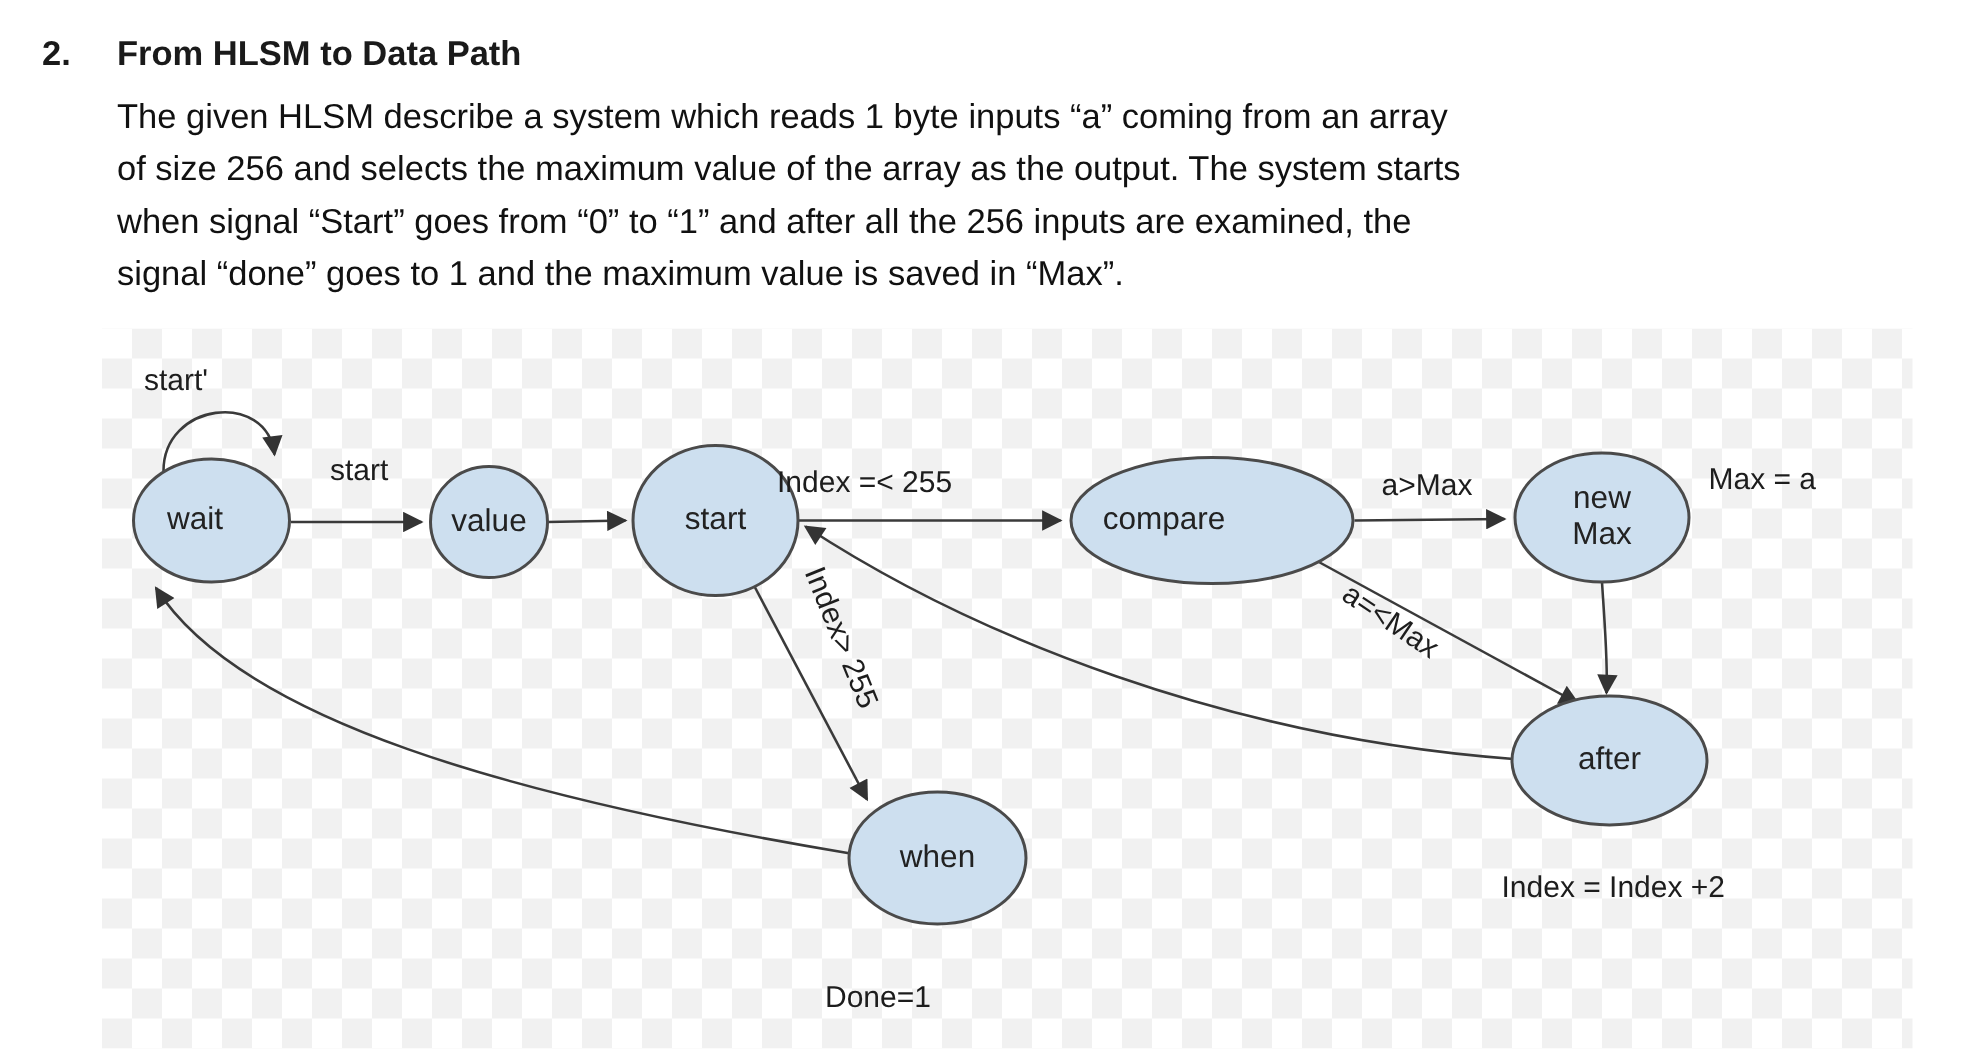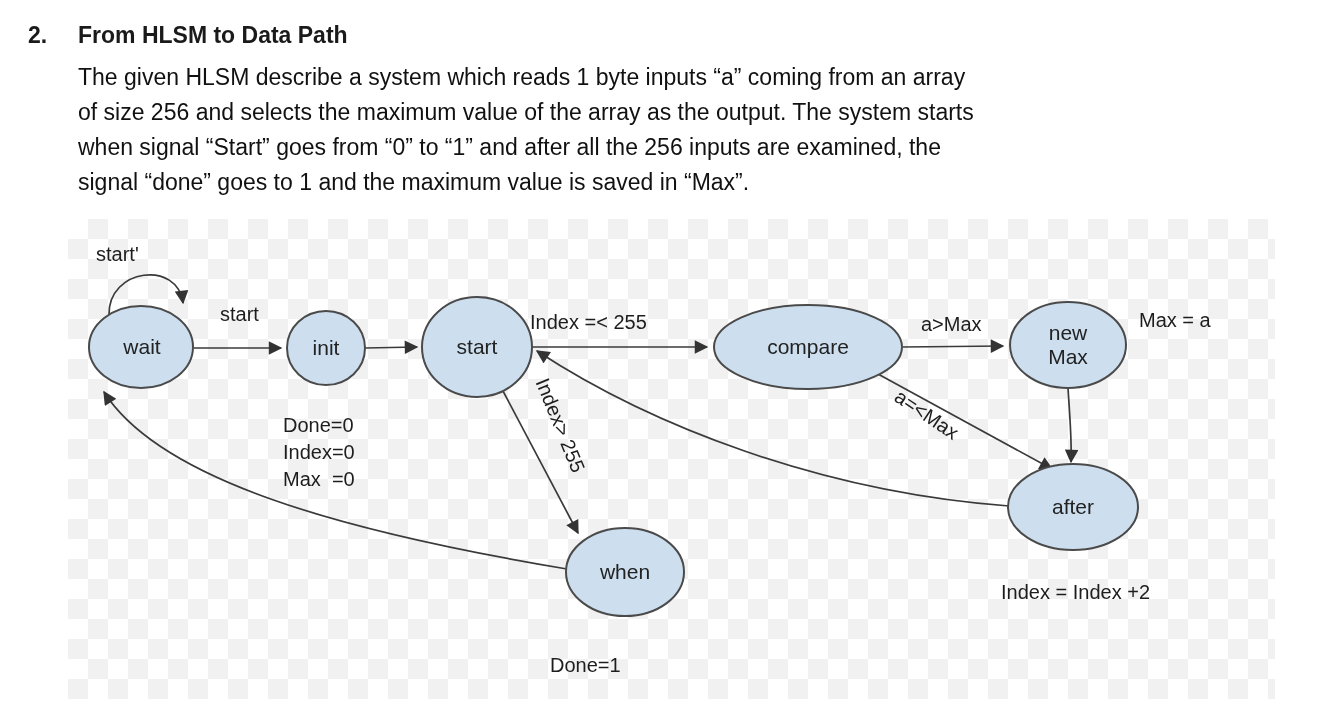--- a/index.html
+++ b/index.html
@@ -62,36 +62,33 @@
         <ellipse cx="141" cy="347" rx="52" ry="41"></ellipse>
         <ellipse cx="326" cy="348" rx="39" ry="37"></ellipse>
         <ellipse cx="477" cy="347" rx="55" ry="50"></ellipse>
         <ellipse cx="808" cy="347" rx="94" ry="42"></ellipse>
         <ellipse cx="1068" cy="345" rx="58" ry="43"></ellipse>
         <ellipse cx="1073" cy="507" rx="65" ry="43"></ellipse>
         <ellipse cx="625" cy="572" rx="59" ry="44"></ellipse>
       </g>
     </svg>
 
-    <span class="state-lbl" style="left:142px;top:347px">wait</span>
-    <span class="state-lbl" style="left:326px;top:348px">init</span>
+    <span class="state-lbl" style="left:130px;top:347px">wait</span>
+    <span class="state-lbl" style="left:326px;top:348px">value</span>
     <span class="state-lbl" style="left:477px;top:347px">start</span>
-    <span class="state-lbl" style="left:808px;top:347px">compare</span>
+    <span class="state-lbl" style="left:776px;top:347px">compare</span>
     <span class="state-lbl" style="left:1068px;top:345px">new
 Max</span>
     <span class="state-lbl" style="left:1073px;top:507px">after</span>
     <span class="state-lbl" style="left:625px;top:572px">when</span>
 
     <span class="lbl" style="left:96px;top:243px">start'</span>
     <span class="lbl" style="left:220px;top:303px">start</span>
-    <span class="lbl" style="left:530px;top:311px">Index =&lt; 255</span>
+    <span class="lbl" style="left:518px;top:311px">Index =&lt; 255</span>
     <span class="lbl rot" style="left:552px;top:375px;transform:rotate(68deg)">Index&gt; 255</span>
     <span class="lbl" style="left:921px;top:313px">a&gt;Max</span>
     <span class="lbl rot" style="left:903px;top:385px;transform:rotate(34deg)">a=&lt;Max</span>
 
-    <span class="lbl" style="left:283px;top:412px;line-height:27px">Done=0
-Index=0
-Max  =0</span>
     <span class="lbl" style="left:1139px;top:309px">Max = a</span>
     <span class="lbl" style="left:1001px;top:581px">Index = Index +2</span>
     <span class="lbl" style="left:550px;top:654px">Done=1</span>
   </div>
 </div>
 
 </body></html>

